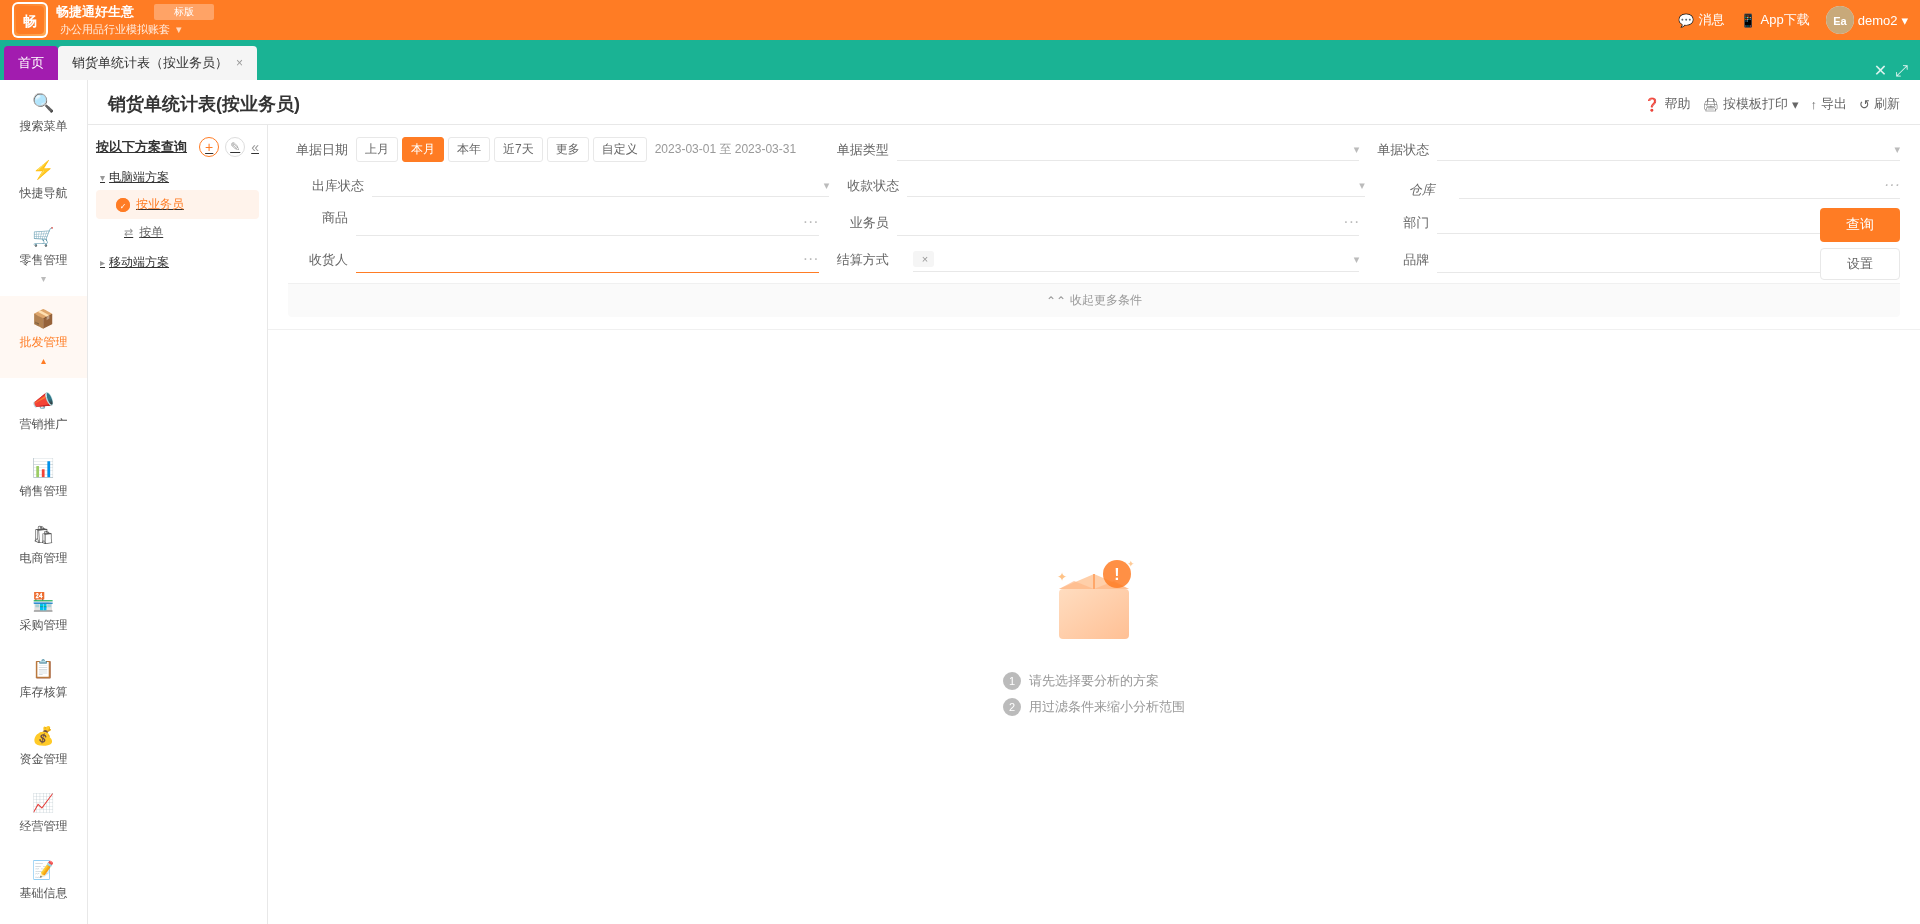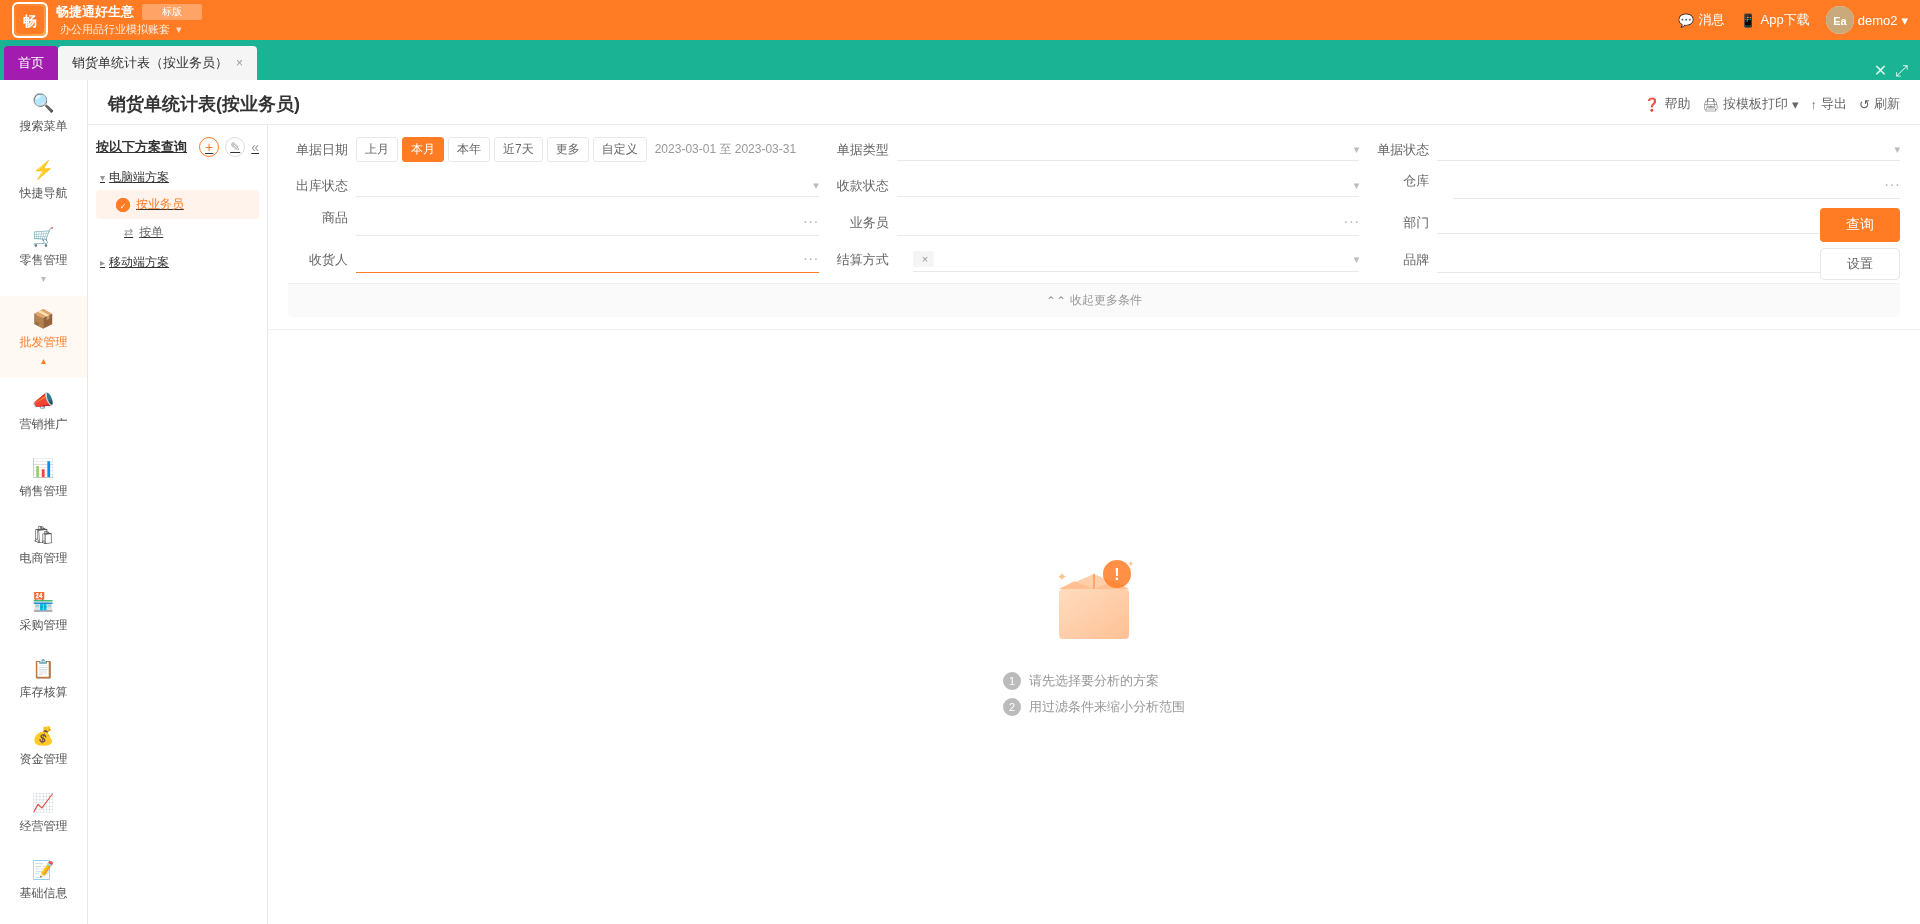--- a/index.html
+++ b/index.html
@@ -99,21 +99,21 @@
     <div class="top-bar-left">
       <div class="top-bar-logo">
         <div class="logo-inner">
           <svg width="28" height="28" viewBox="0 0 28 28">
             <rect width="28" height="28" rx="4" fill="#ff7c24"></rect>
             <text x="14" y="20" text-anchor="middle" fill="white" font-size="14" font-weight="bold">畅</text>
           </svg>
         </div>
       </div>
       <div>
-        <div style="display:flex;align-items:center;gap:8px;">
+        <div style="display:flex;align-items:center;gap:20px;">
           <span class="app-name">畅捷通好生意</span>
           <span style="background:rgba(255,255,255,0.3);color:white;font-size:10px;padding:1px 20px;border-radius:2px;">标版</span>
         </div>
         <div style="display:flex;align-items:center;gap:4px;margin-top:1px;">
           <span class="app-desc">办公用品行业模拟账套</span>
           <span class="dropdown-arrow">▾</span>
         </div>
       </div>
     </div>
     <div class="top-bar-right">
@@ -306,39 +306,39 @@
 
               <div style="display:flex;align-items:center;gap:8px;">
                 <span class="filter-label">单据状态</span>
                 <div style="flex:1;border-bottom:1px solid #e8e8e8;display:flex;align-items:center;justify-content:space-between;padding:4px 0;">
                   <span style="color:#ccc;font-size:12px;"></span>
                   <span style="color:#bbb;font-size:11px;">▾</span>
                 </div>
               </div>
             </div>
 
-            <div style="display:grid;grid-template-columns:1fr 1fr 1fr;gap:10px;margin-bottom:10px;align-items:center;">
+            <div style="display:grid;grid-template-columns:1fr 1fr 1fr;gap:10px;margin-bottom:10px;align-items:center;margin-left:16px;">
 
               <div style="display:flex;align-items:center;gap:8px;">
                 <span class="filter-label">出库状态</span>
                 <div style="flex:1;border-bottom:1px solid #e8e8e8;display:flex;align-items:center;justify-content:space-between;padding:4px 0;">
                   <span style="color:#ccc;font-size:12px;"></span>
                   <span style="color:#bbb;font-size:11px;">▾</span>
                 </div>
               </div>
 
               <div style="display:flex;align-items:center;gap:8px;">
                 <span class="filter-label">收款状态</span>
                 <div style="flex:1;border-bottom:1px solid #e8e8e8;display:flex;align-items:center;justify-content:space-between;padding:4px 0;">
                   <span style="color:#ccc;font-size:12px;"></span>
                   <span style="color:#bbb;font-size:11px;">▾</span>
                 </div>
               </div>
 
-              <div style="display:flex;align-items:flex-start;gap:24px;">
+              <div style="display:flex;align-items:flex-end;gap:24px;font-style:italic;">
                 <span class="filter-label">仓库</span>
                 <div style="flex:1;border-bottom:1px solid #e8e8e8;display:flex;align-items:center;padding:4px 0;">
                   <span style="color:#bbb;font-size:16px;margin-left:auto;">···</span>
                 </div>
               </div>
             </div>
 
             <div style="display:grid;grid-template-columns:1fr 1fr 1fr;gap:10px;margin-bottom:10px;align-items:center;">
 
               <div style="display:flex;align-items:flex-start;gap:8px;">

